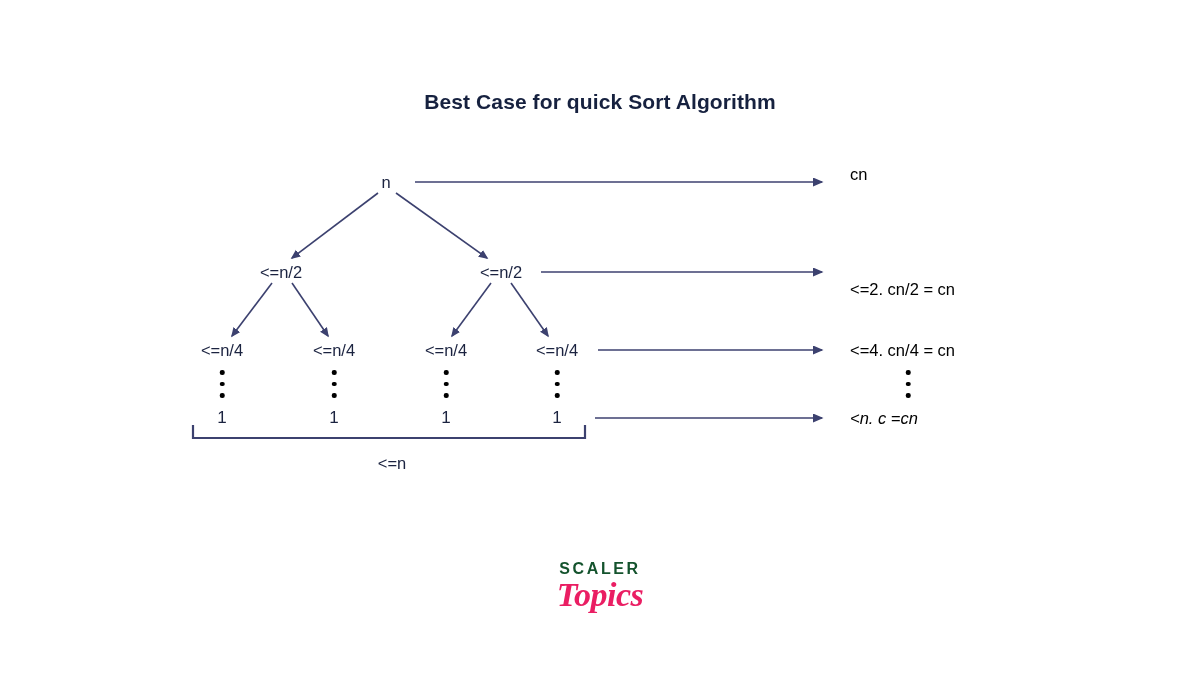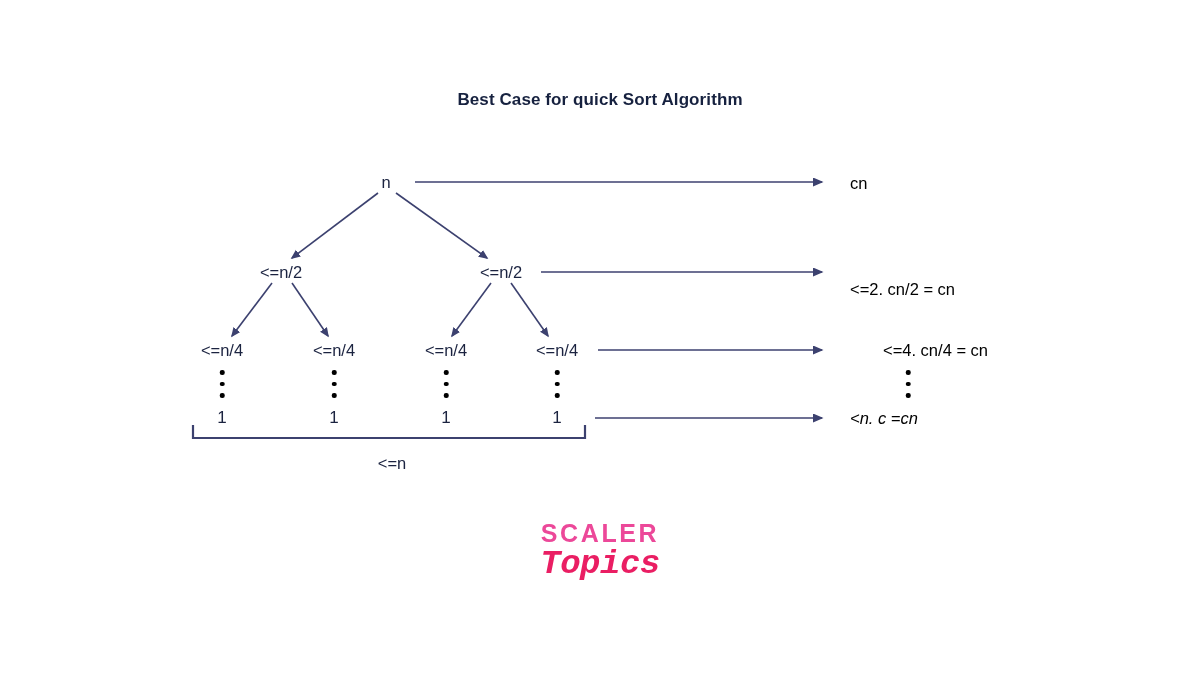--- a/index.html
+++ b/index.html
@@ -24,21 +24,21 @@
     left: 0;
     top: 0;
     width: 1200px;
     height: 677px;
   }
   .abs {
     position: absolute;
     white-space: nowrap;
   }
   .page-title {
-    font-size: 17px;
+    font-size: 21px;
     font-weight: bold;
     color: #16213f;
     letter-spacing: 0.1px;
     left: 0;
     top: 90px;
     width: 1200px;
     text-align: center;
   }
   .tree-node {
     font-size: 16.5px;
@@ -78,35 +78,36 @@
   }
   #logo {
     position: absolute;
     left: 0;
     top: 521px;
     width: 1200px;
     text-align: center;
     line-height: 1;
   }
   .logo-scaler {
-    font-size: 25px;
+    font-size: 16px;
     font-weight: bold;
     letter-spacing: 2.6px;
-    color: #ec4899;
+    color: #14532d;
     display: block;
+    margin-top: 40px;
   }
   .logo-topics {
     font-size: 34px;
     font-style: italic;
     font-weight: bold;
     color: #ea1e63;
     display: block;
     margin-top: 1px;
     letter-spacing: -0.5px;
-    font-family: Liberation Mono, monospace;
+    font-family: Liberation Serif, serif;
   }
 </style>
 </head>
 <body>
 
 <div id="canvas">
 
   <svg id="diagram-svg" viewBox="0 0 1200 677" xmlns="http://www.w3.org/2000/svg">
     <defs>
       <marker id="arrowhead" markerWidth="7" markerHeight="7" refX="6" refY="3" orient="auto" markerUnits="strokeWidth">
@@ -173,23 +174,23 @@
         <span></span>
       </div>
       <div class="abs vdots" style="left: 908px; top: 370px;">
         <span></span>
         <span></span>
         <span></span>
       </div>
     </div>
 
   <div id="cost-label-group">
-      <div class="abs cost-label" style="left: 850px; top: 183px;">cn</div>
+      <div class="abs cost-label" style="left: 850px; top: 174px;">cn</div>
       <div class="abs cost-label" style="left: 850px; top: 289px;">&lt;=2. cn/2 = cn</div>
-      <div class="abs cost-label" style="left: 850px; top: 350px; margin-left: 33px;">&lt;=4. cn/4 = cn</div>
+      <div class="abs cost-label" style="left: 850px; top: 350px;">&lt;=4. cn/4 = cn</div>
       <div class="abs cost-label" style="left: 850px; top: 418px; font-style: italic;">&lt;n. c =cn</div>
     </div>
 
   <div class="abs bracket-label" style="left: 392px; top: 463px;">&lt;=n</div>
 
   <div id="logo">
     <span class="logo-scaler">SCALER</span>
     <span class="logo-topics">Topics</span>
   </div>
 

